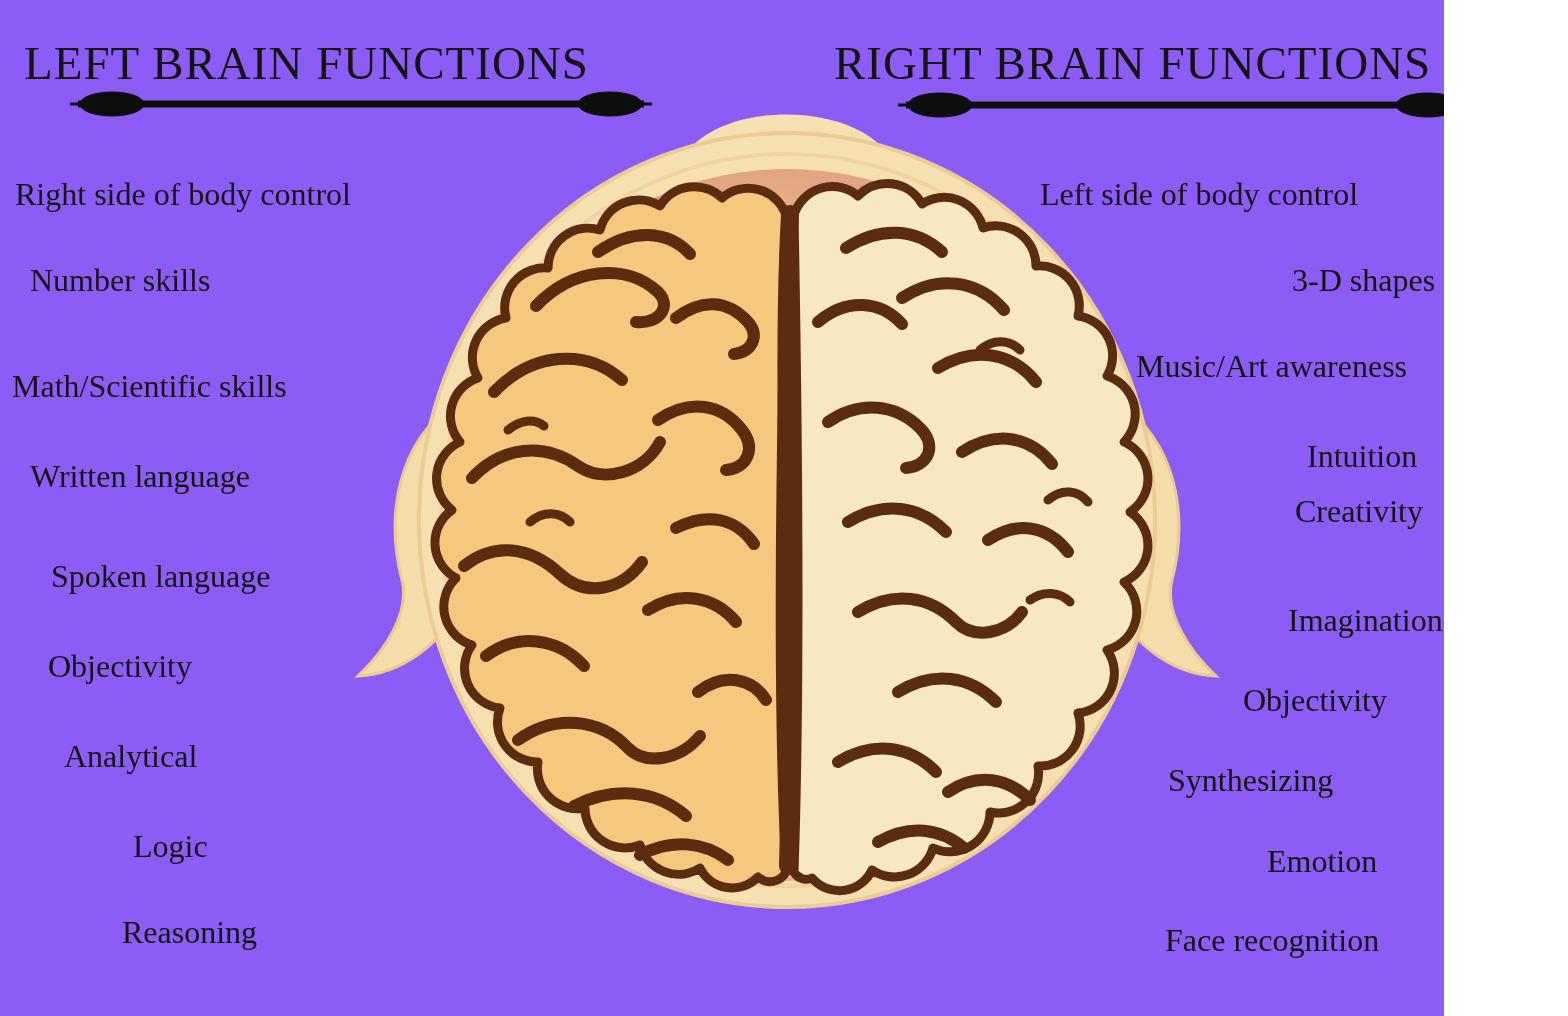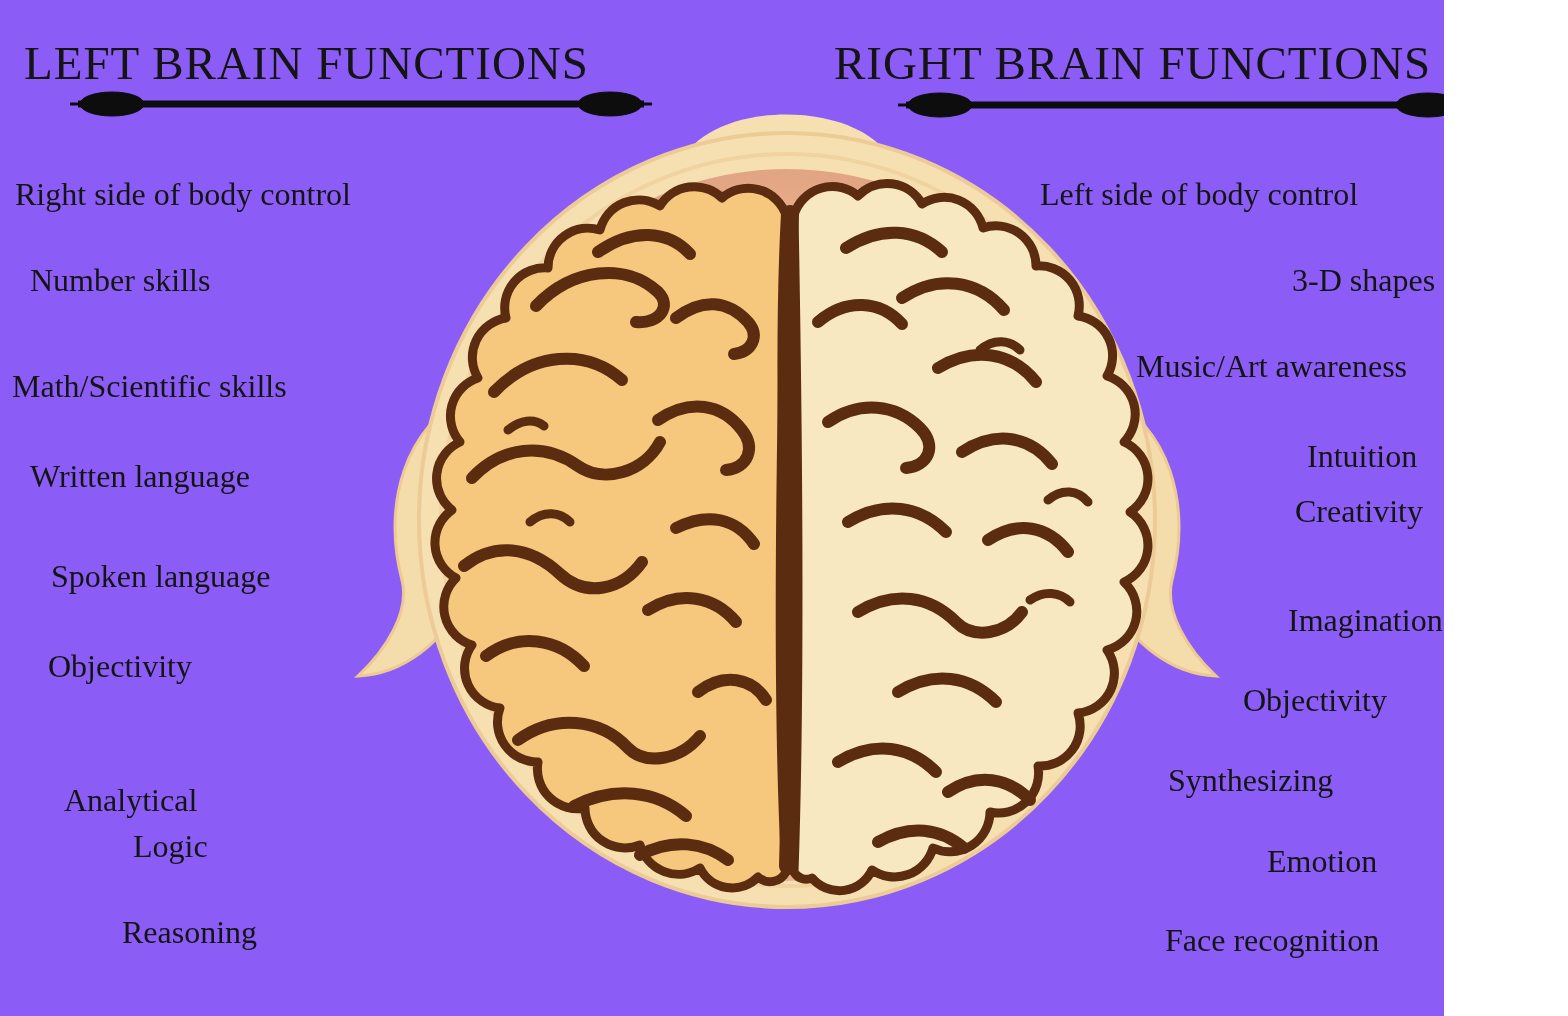--- a/index.html
+++ b/index.html
@@ -29,21 +29,21 @@
     line-height:1.0;
     white-space:nowrap;
   }
   
   .li0{left:15px;top:178px;}
   .li1{left:30px;top:264px;}
   .li2{left:12px;top:350px;margin-top:20px;}
   .li3{left:30px;top:460px;}
   .li4{left:23px;top:560px;margin-left:28px;}
   .li5{left:48px;top:650px;}
-  .li6{left:64px;top:740px;margin-top:44px;}
+  .li6{left:64px;top:740px;}
   .li7{left:133px;top:830px;}
   .li8{left:122px;top:916px;}
   
   .ri0{left:1040px;top:178px;}
   .ri1{left:1292px;top:264px;}
   .ri2{left:1136px;top:350px;}
   .ri3{left:1307px;top:440px;}
   .ri4{left:1295px;top:495px;}
   .ri5{left:1288px;top:604px;}
   .ri6{left:1243px;top:684px;}

